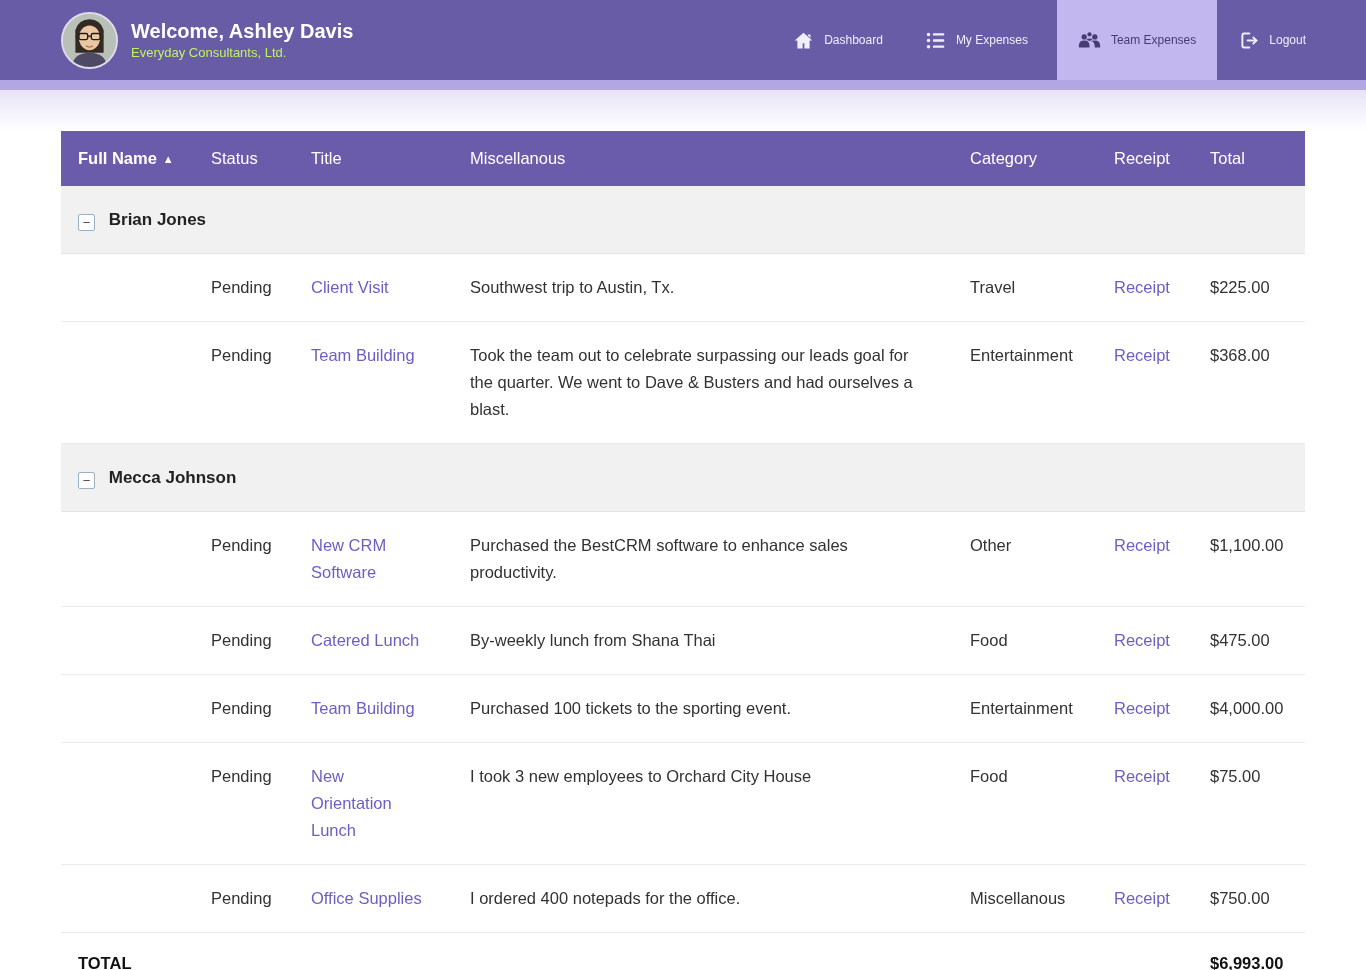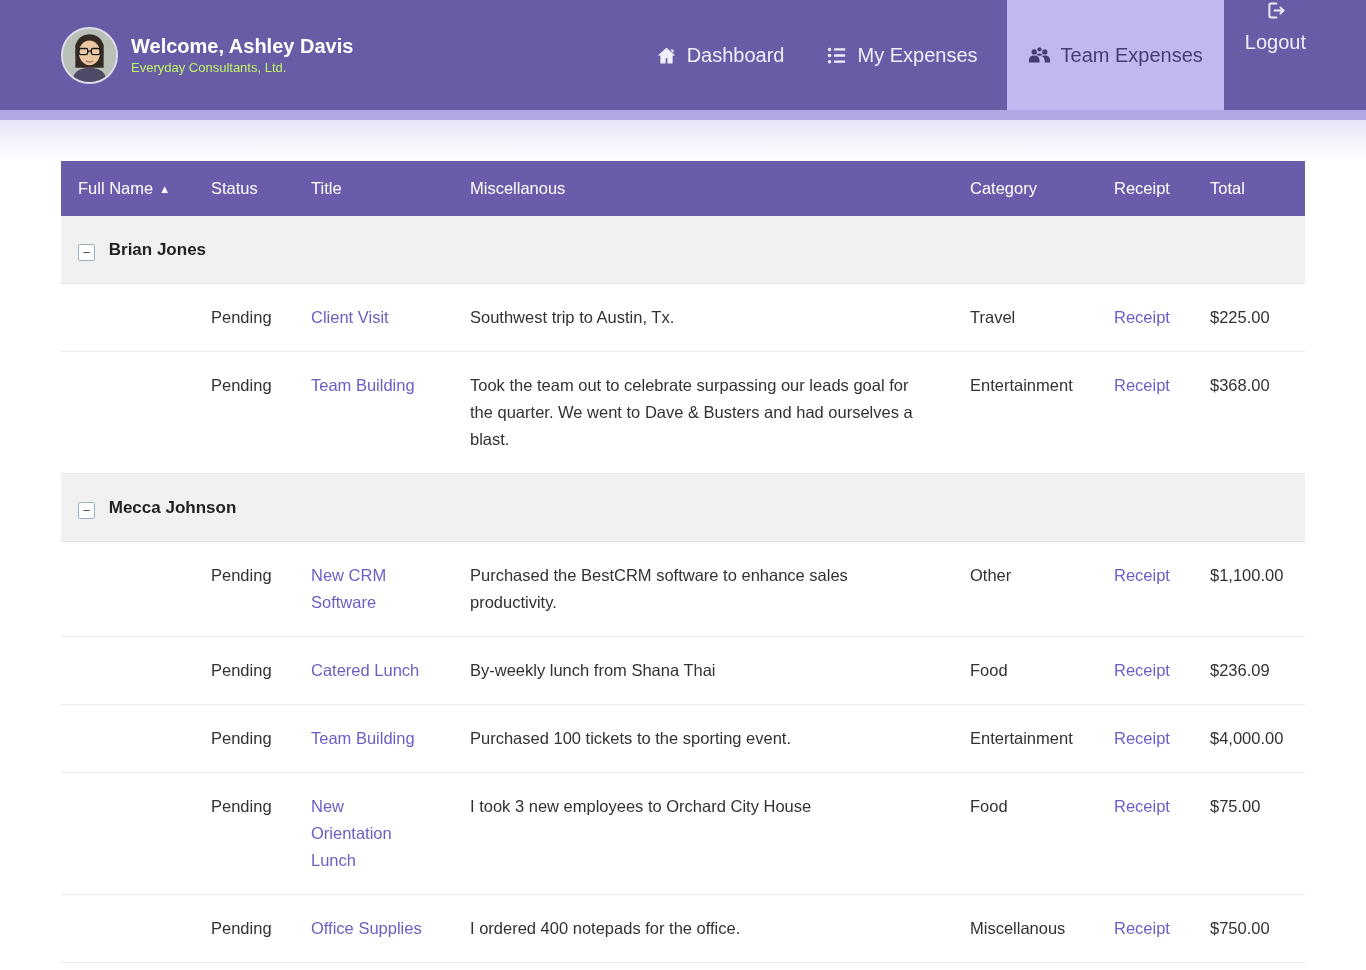--- a/index.html
+++ b/index.html
@@ -1,49 +1,49 @@
 <!DOCTYPE html>
 <html><head>
 <meta charset="utf-8">
 <style>
   * { margin:0; padding:0; box-sizing:border-box; }
   html,body { width:1366px; height:970px; background:#ffffff;
     font-family:"Liberation Sans", sans-serif; color:#323232; }
 
   
-  .app-header { height:110px; background:#695ca7; display:flex;
+  .app-header { height:80px; background:#695ca7; display:flex;
     justify-content:space-between; align-items:stretch; }
   .user-block { display:flex; align-items:center; padding-left:61px; }
   .avatar { width:57px; height:57px; border-radius:50%; overflow:hidden;
     border:2px solid #dfdcea; background:#bcc2bc; flex:0 0 auto; }
   .user-text { margin-left:13px; }
   .welcome { color:#ffffff; font-size:20px; font-weight:700; line-height:26px; }
   .company { color:#bef264; font-size:13px; line-height:18px; }
 
   .nav { display:flex; align-items:stretch; }
   .nav-item { display:flex; align-items:center; gap:10px; padding:0 21px;
-    color:#f1eefb; font-size:20px; cursor:pointer; white-space:nowrap; }
+    color:#f1eefb; font-size:12px; cursor:pointer; white-space:nowrap; }
   .nav-item svg { display:block; }
   .nav-item.active { background:#c3b7ef; color:#473c71;margin-left:8px; }
-  .nav-item.logout { padding-right:60px;flex-direction:column; }
+  .nav-item.logout { padding-right:60px; }
 
   .band { height:10px; background:#b2a6e3; }
   .fade { height:41px; background:linear-gradient(#e7e3f7,#ffffff); }
 
   
   .table-wrap { margin:0 61px; }
   table { width:1244px; border-collapse:collapse; table-layout:fixed;
     font-size:16.5px; }
   col.c-name{width:150px} col.c-status{width:100px} col.c-title{width:159px}
   col.c-desc{width:500px} col.c-cat{width:144px} col.c-receipt{width:96px}
   col.c-total{width:95px}
 
   thead th { background:#6a5cab; color:#ffffff; font-weight:400;
     text-align:left; height:55px; padding:0; font-size:16.5px; cursor:pointer; }
-  thead th.first { padding-left:17px; }
+  thead th.first { padding-left:17px;font-weight:bold; }
   .sort-icon { font-size:11px; margin-left:6px; position:relative; top:-1px; }
 
   tbody td { vertical-align:top; padding:20px 0; line-height:27px;
     border-bottom:1px solid #ebebeb; }
   td.desc { padding-right:40px; }
   td.title-cell { padding-right:44px; }
 
   tr.group-row td { background:#f1f1f1; font-weight:700; color:#222222;
     font-size:17px; padding-left:17px; border-bottom:1px solid #e3e3e3; }
   .toggle-box { display:inline-block; width:17px; height:17px; background:#fff;
@@ -200,21 +200,21 @@
       <td>$1,100.00</td>
     </tr>
 
     <tr>
       <td></td>
       <td>Pending</td>
       <td class="title-cell"><a class="lnk">Catered Lunch</a></td>
       <td class="desc">By-weekly lunch from Shana Thai</td>
       <td>Food</td>
       <td><a class="lnk">Receipt</a></td>
-      <td>$236.09</td>
+      <td>$475.00</td>
     </tr>
     <tr>
       <td></td>
       <td>Pending</td>
       <td class="title-cell"><a class="lnk">Team Building</a></td>
       <td class="desc">Purchased 100 tickets to the sporting event.</td>
       <td>Entertainment</td>
       <td><a class="lnk">Receipt</a></td>
       <td>$4,000.00</td>
     </tr>

